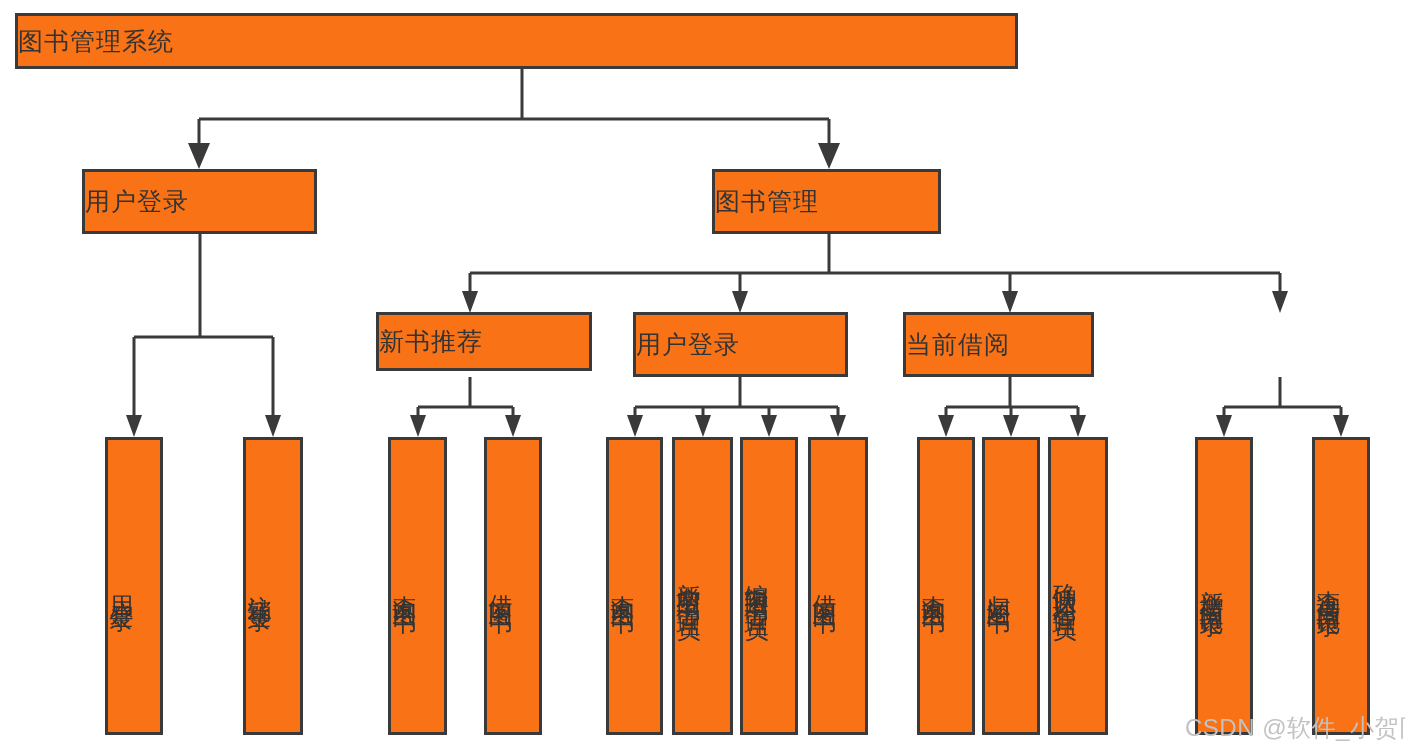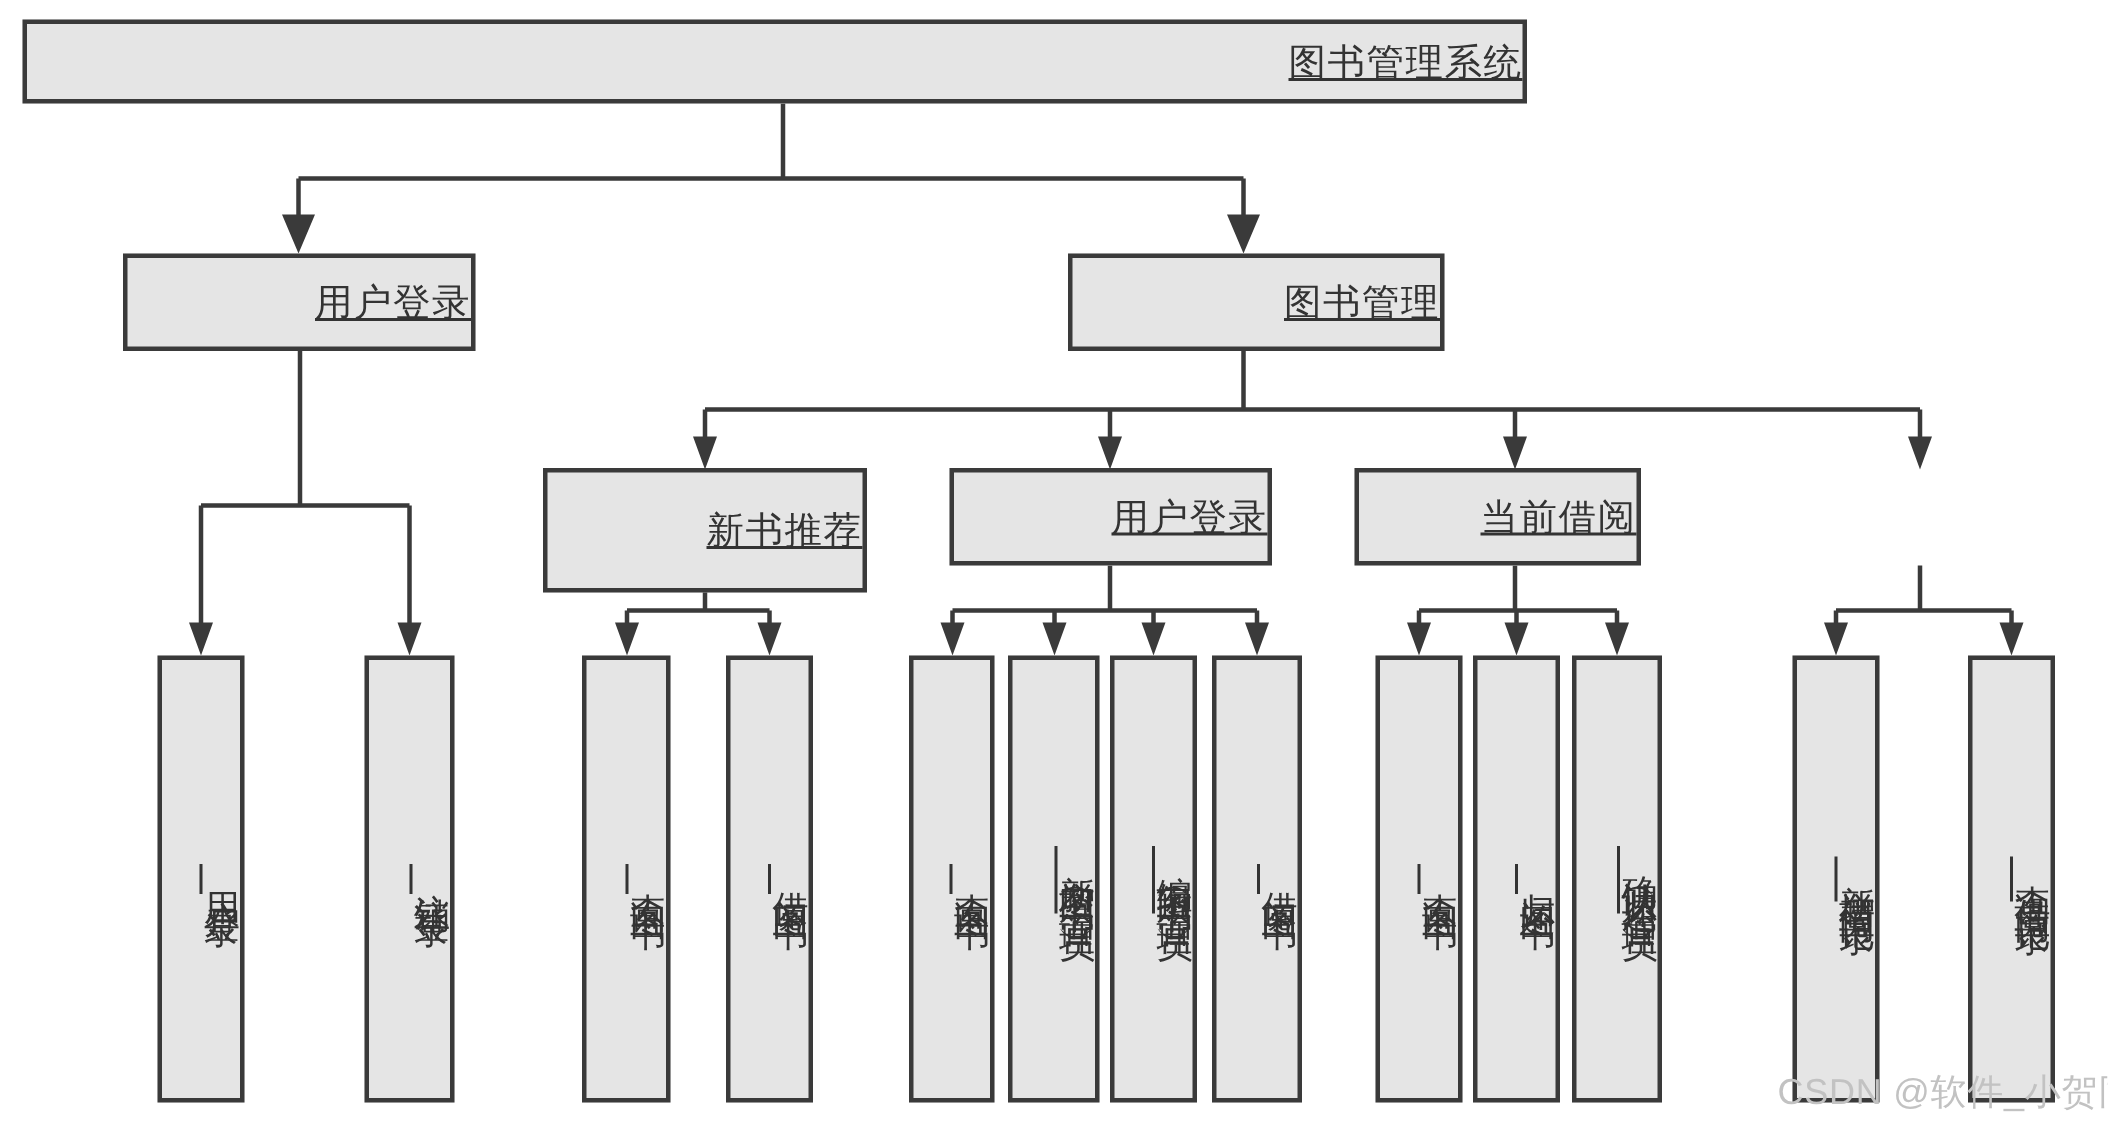--- a/index.html
+++ b/index.html
@@ -8,25 +8,24 @@
     width:1405px;height:747px;
     background:#ffffff;
     font-family:"Liberation Sans","DejaVu Sans",sans-serif;
     overflow:hidden;
   }
   .connectors{position:absolute;left:0;top:0;z-index:1;}
   .box{
     position:absolute;
     box-sizing:border-box;
     border:3px solid #3a3a3a;
-    background:#e5e5e5;
-    display:flex;align-items:center;justify-content:flex-end;
+    background:#f97316;
+    display:flex;align-items:center;justify-content:flex-start;
     color:#333333;
     z-index:2;
-    text-decoration:underline;
   }
   .h-label{font-size:25px;letter-spacing:1px;white-space:nowrap;}
   .v .v-label{
     writing-mode:vertical-rl;
     text-orientation:mixed;
     font-size:24px;
     letter-spacing:5px;
     line-height:1.1;
   }
   .watermark{
@@ -77,25 +76,25 @@
       M1333,415 h16 L1341,437 z"></path>
   </svg>
 
   <div class="box" style="left:15px;top:13px;width:1003px;height:56px">
     <span class="h-label">图书管理系统</span>
   </div>
 
   <div class="box" style="left:82px;top:169px;width:235px;height:65px">
     <span class="h-label">用户登录</span>
   </div>
-  <div class="box" style="left:712px;top:169px;width:251px;height:65px">
+  <div class="box" style="left:712px;top:169px;width:229px;height:65px">
     <span class="h-label">图书管理</span>
   </div>
 
-  <div class="box" style="left:362px;top:312px;width:216px;height:83px">
+  <div class="box" style="left:376px;top:312px;width:216px;height:59px">
     <span class="h-label">新书推荐</span>
   </div>
   <div class="box" style="left:633px;top:312px;width:215px;height:65px">
     <span class="h-label">用户登录</span>
   </div>
   <div class="box" style="left:903px;top:312px;width:191px;height:65px">
     <span class="h-label">当前借阅</span>
   </div>
 
   <div class="box v" style="left:105px;top:437px;width:58px;height:298px">

